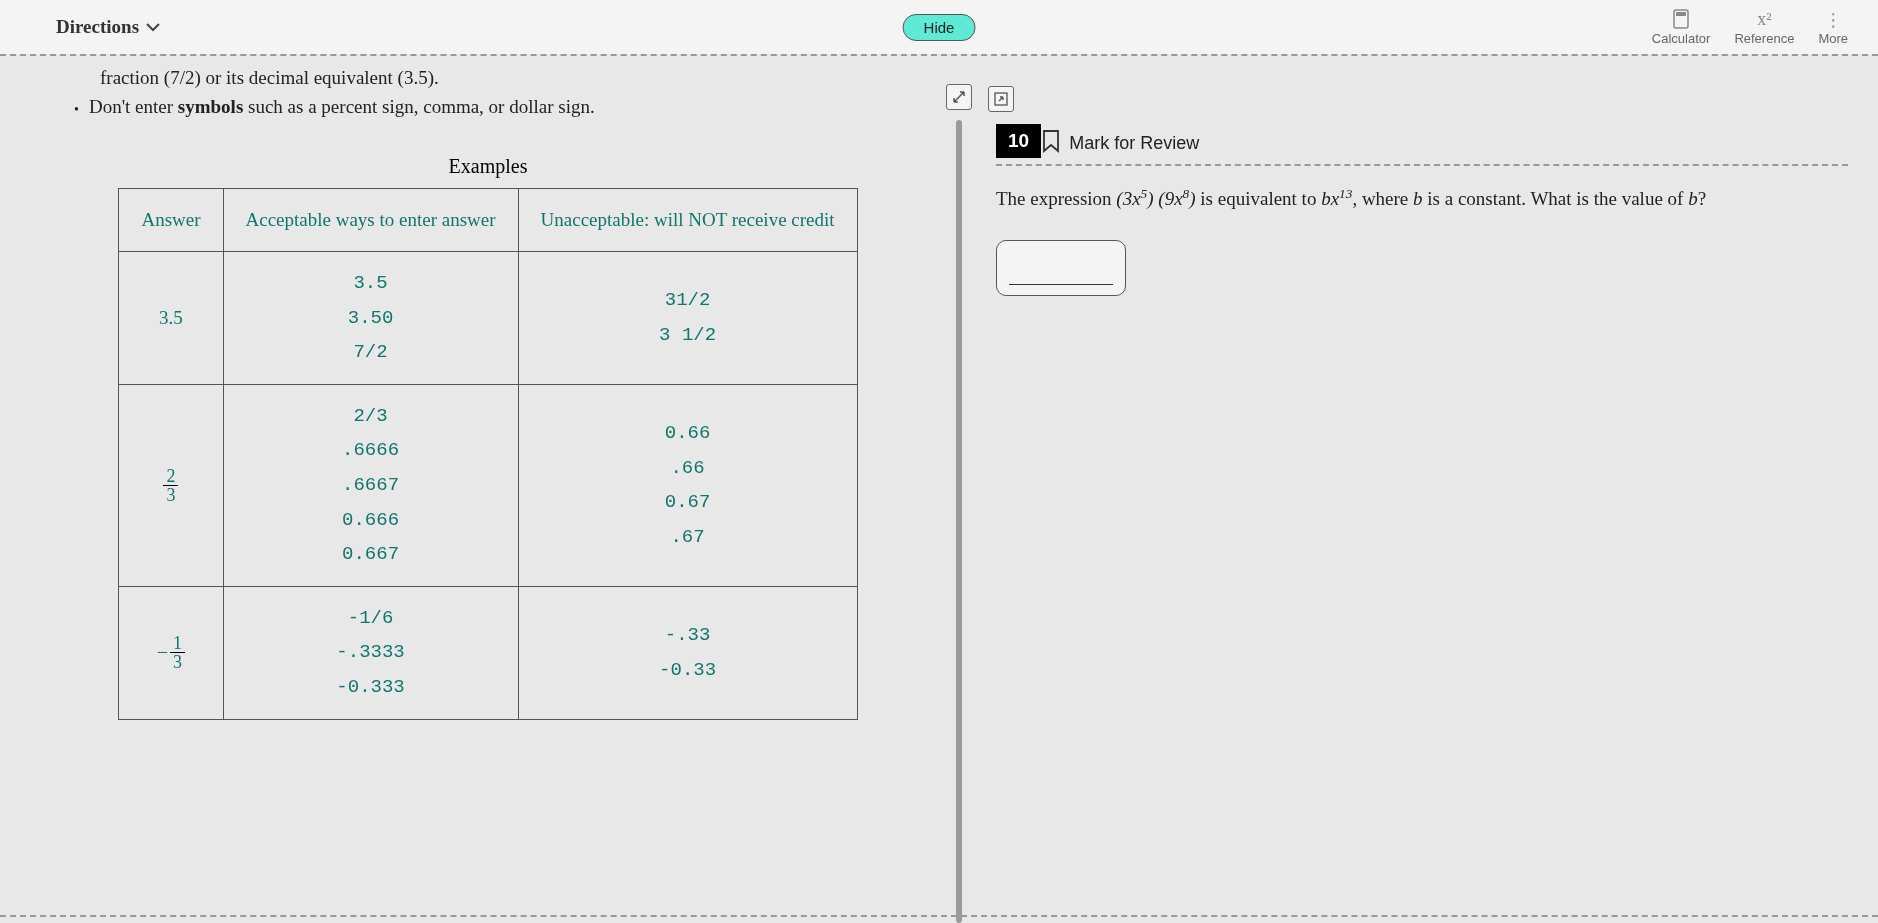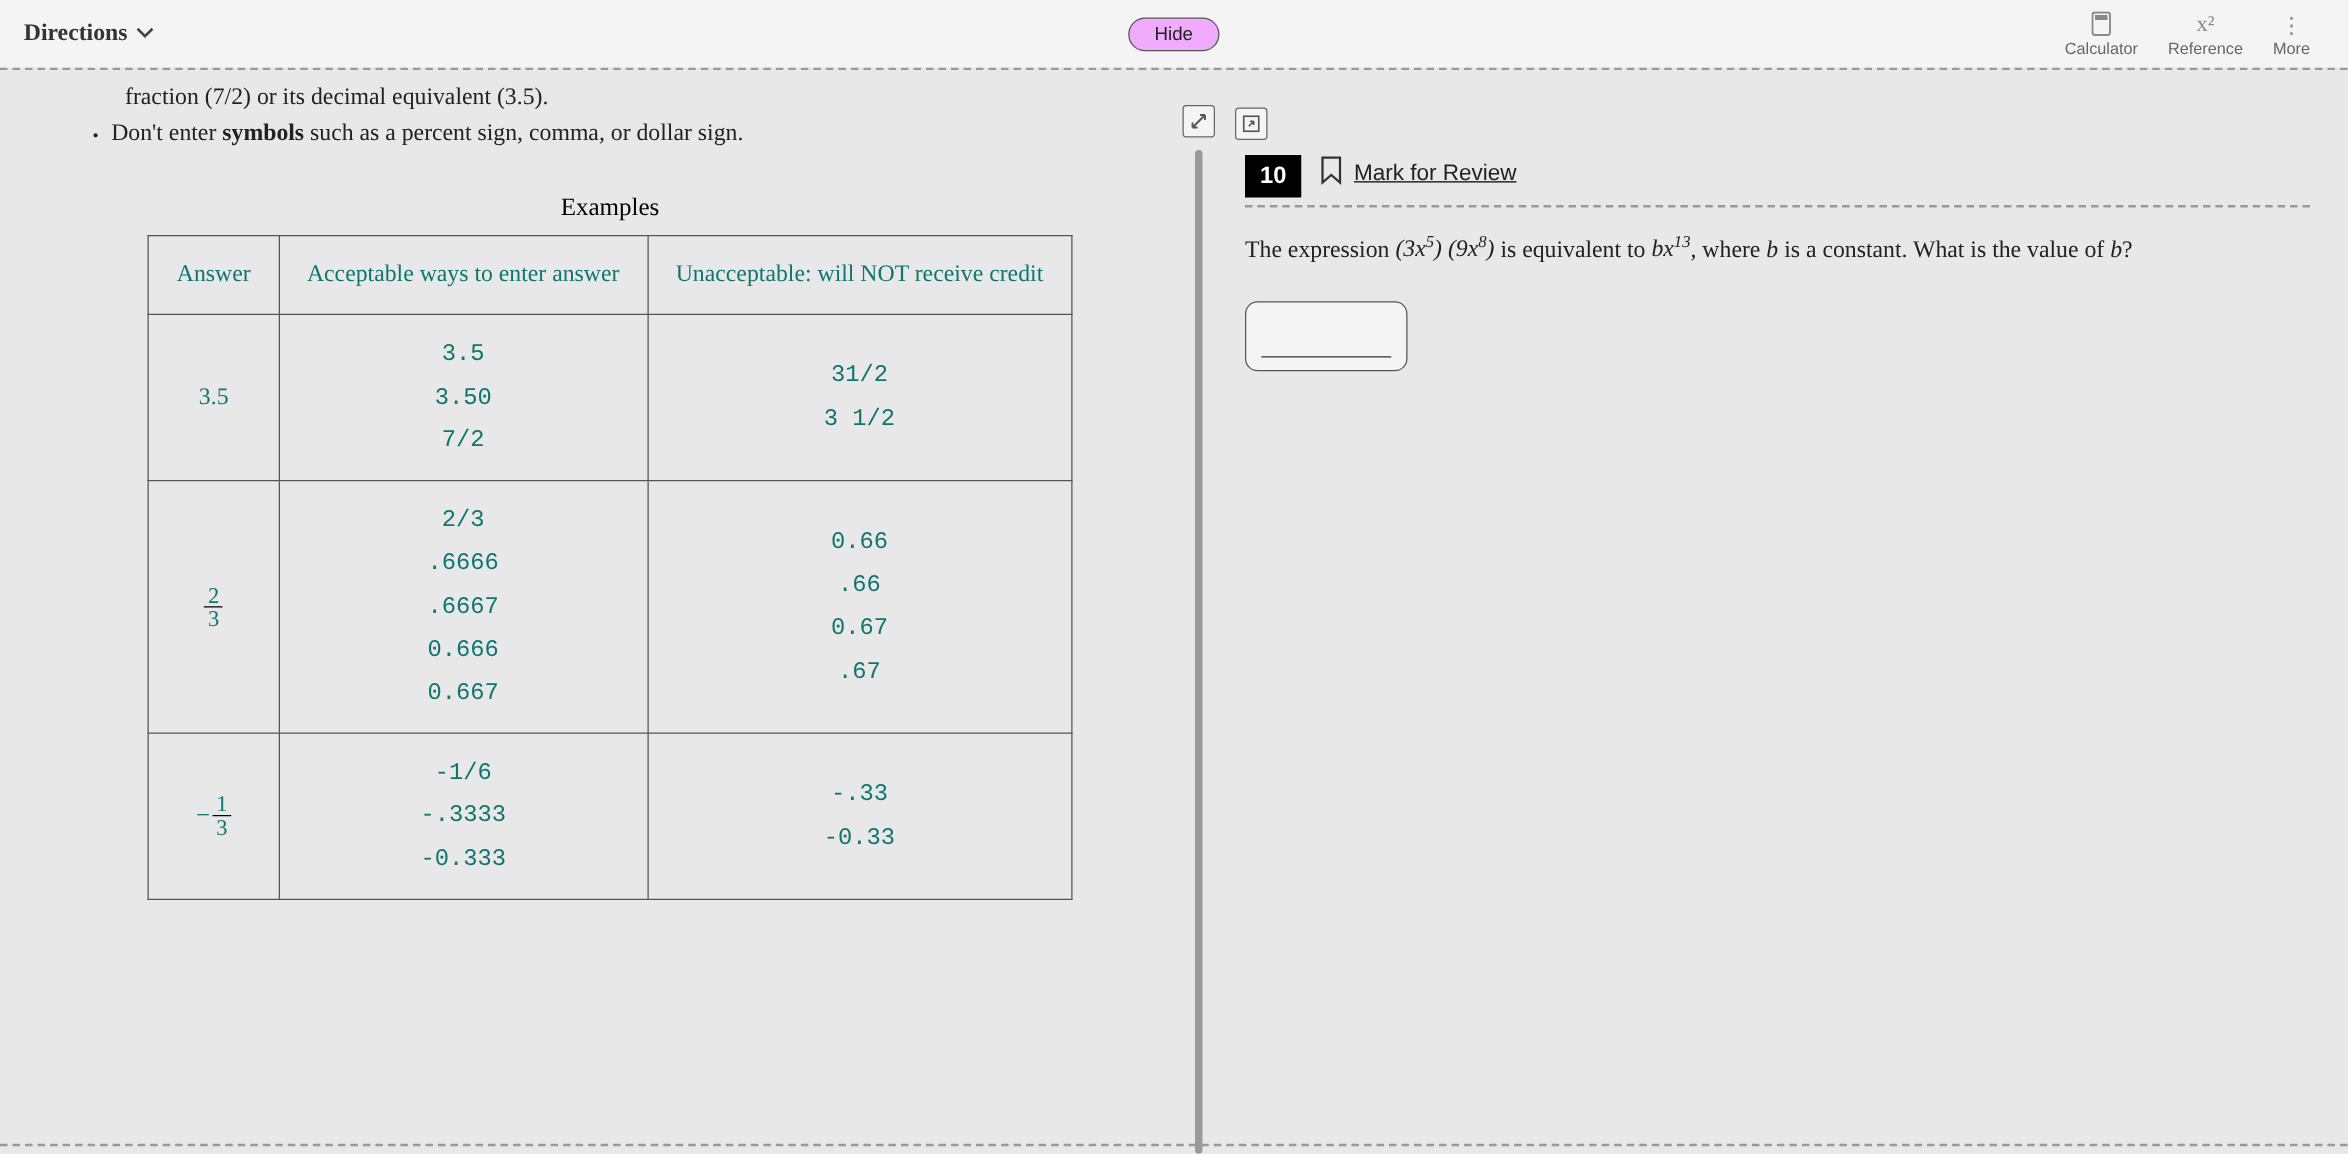--- a/index.html
+++ b/index.html
@@ -8,40 +8,40 @@
   .topbar {
     position: absolute;
     top: 0; left: 0; right: 0;
     height: 54px;
     background: #f4f4f4;
     display: flex;
     align-items: center;
     z-index: 10;
   }
   .directions {
-    margin-left: 19px;
+    margin-left: 56px;
     font-size: 19px;
     font-weight: bold;
     color: #333;
     display: flex;
     align-items: center;
     gap: 6px;
     cursor: pointer;
     justify-content: flex-end;
   }
   .hide-btn {
     position: absolute;
     left: 50%;
     transform: translateX(-50%);
     border: 1.5px solid #555;
     border-radius: 18px;
     padding: 4px 20px;
     font-size: 15px;
     color: #222;
-    background: #f0abfc;
+    background: #5eead4;
     cursor: pointer;
     font-family: Arial, sans-serif;
   }
   .toolbox {
     position: absolute;
     right: 30px;
     display: flex;
     gap: 24px;
     align-items: flex-end;
   }
@@ -178,26 +178,24 @@
     align-items: center;
     justify-content: center;
     font-size: 13px;
     color: #555;
     background: #f4f4f4;
     cursor: pointer;
   }
   
   .q-header {
     display: flex;
-    align-items: flex-start;
-    gap: 14px;
+    align-items: flex-end;
     margin-top: 40px;
     border-bottom: 2px dashed #999;
     padding-bottom: 6px;
-    text-decoration: underline;
   }
   .q-num {
     background: #000;
     color: #fff;
     font-family: Arial, sans-serif;
     font-weight: bold;
     font-size: 19px;
     padding: 6px 12px;
   }
   .bookmark {

